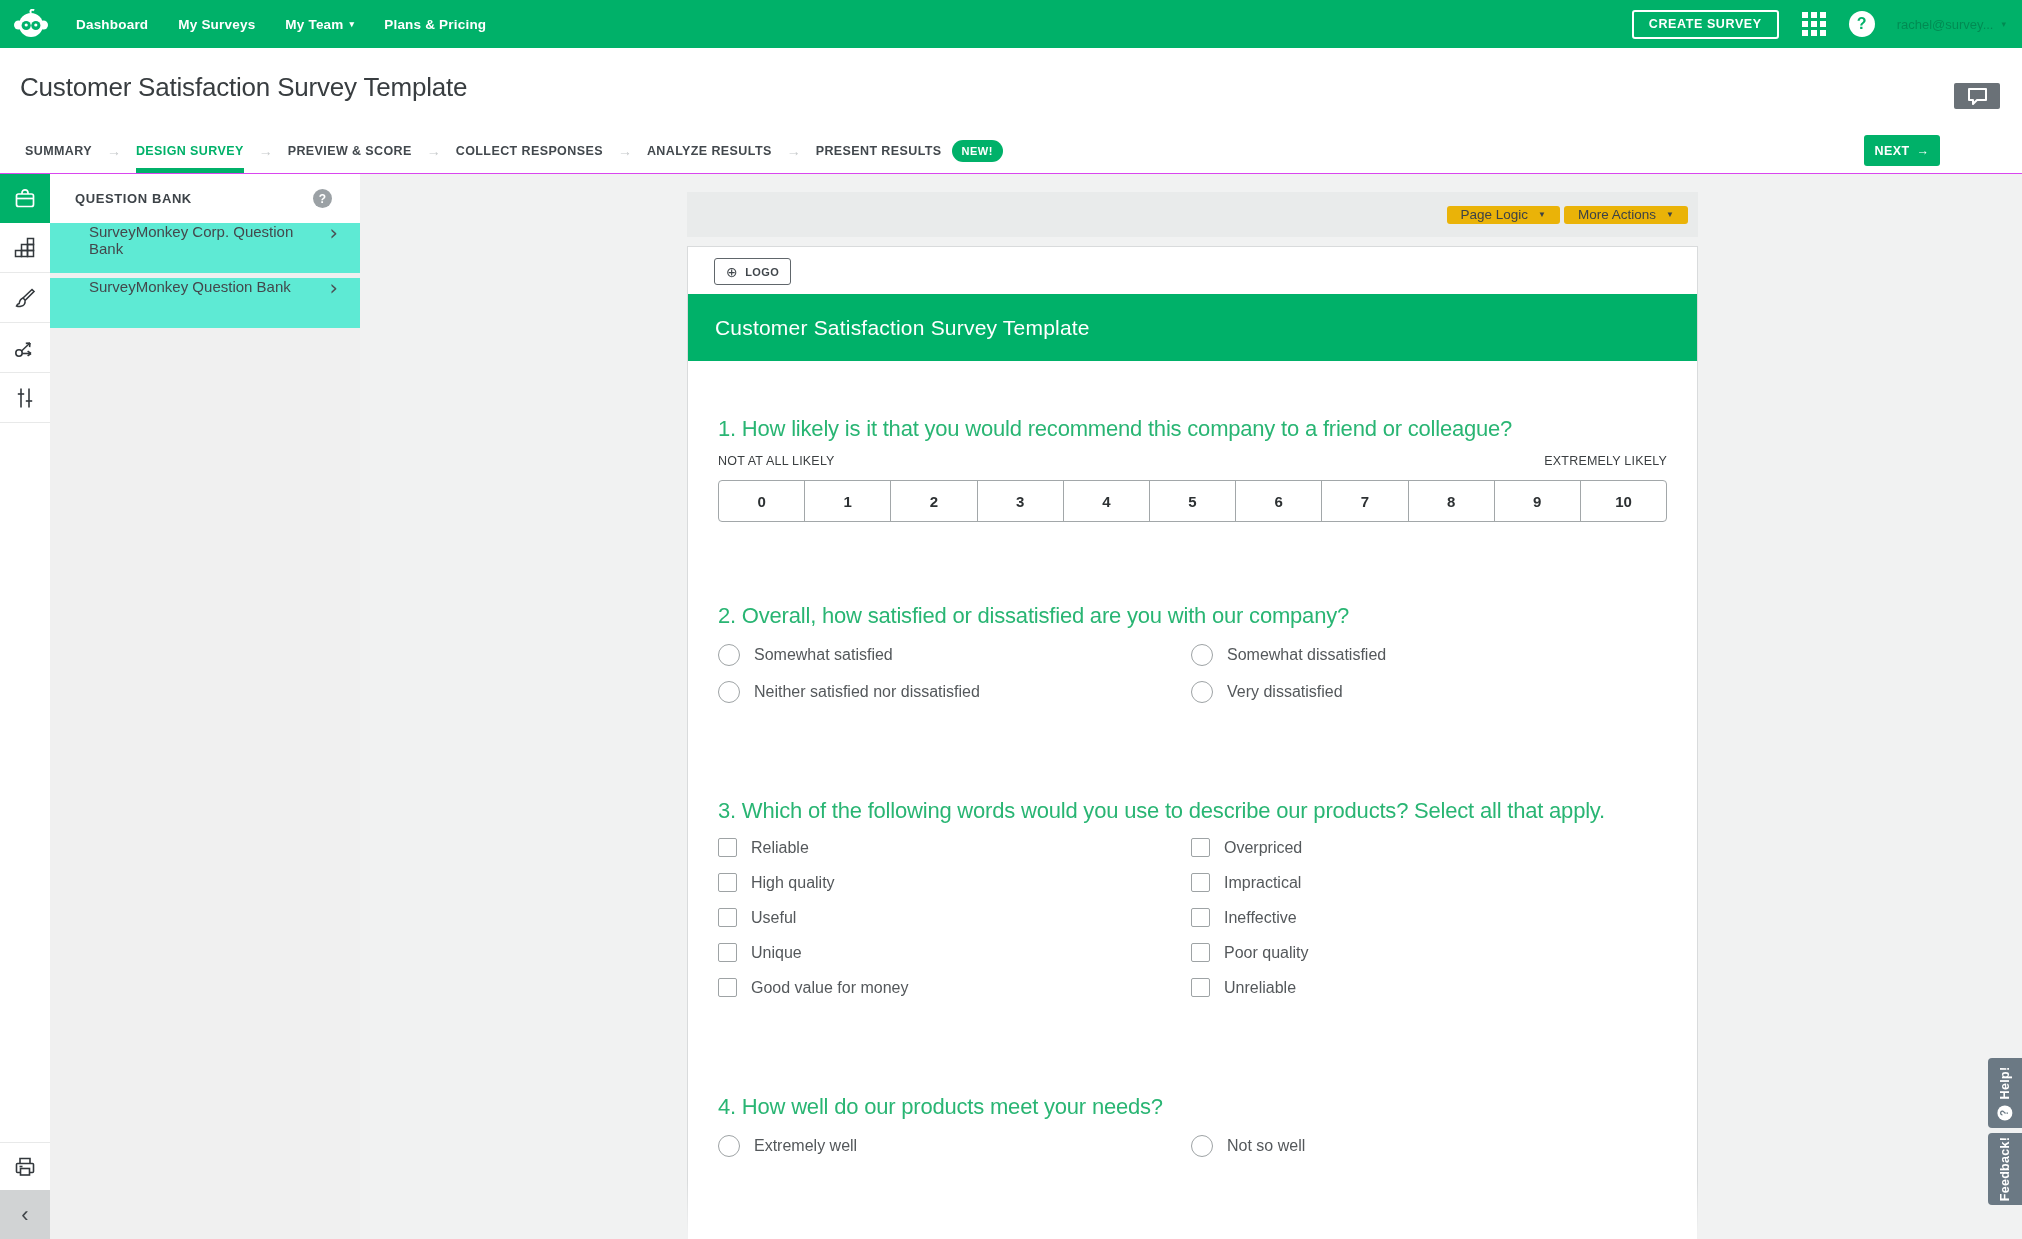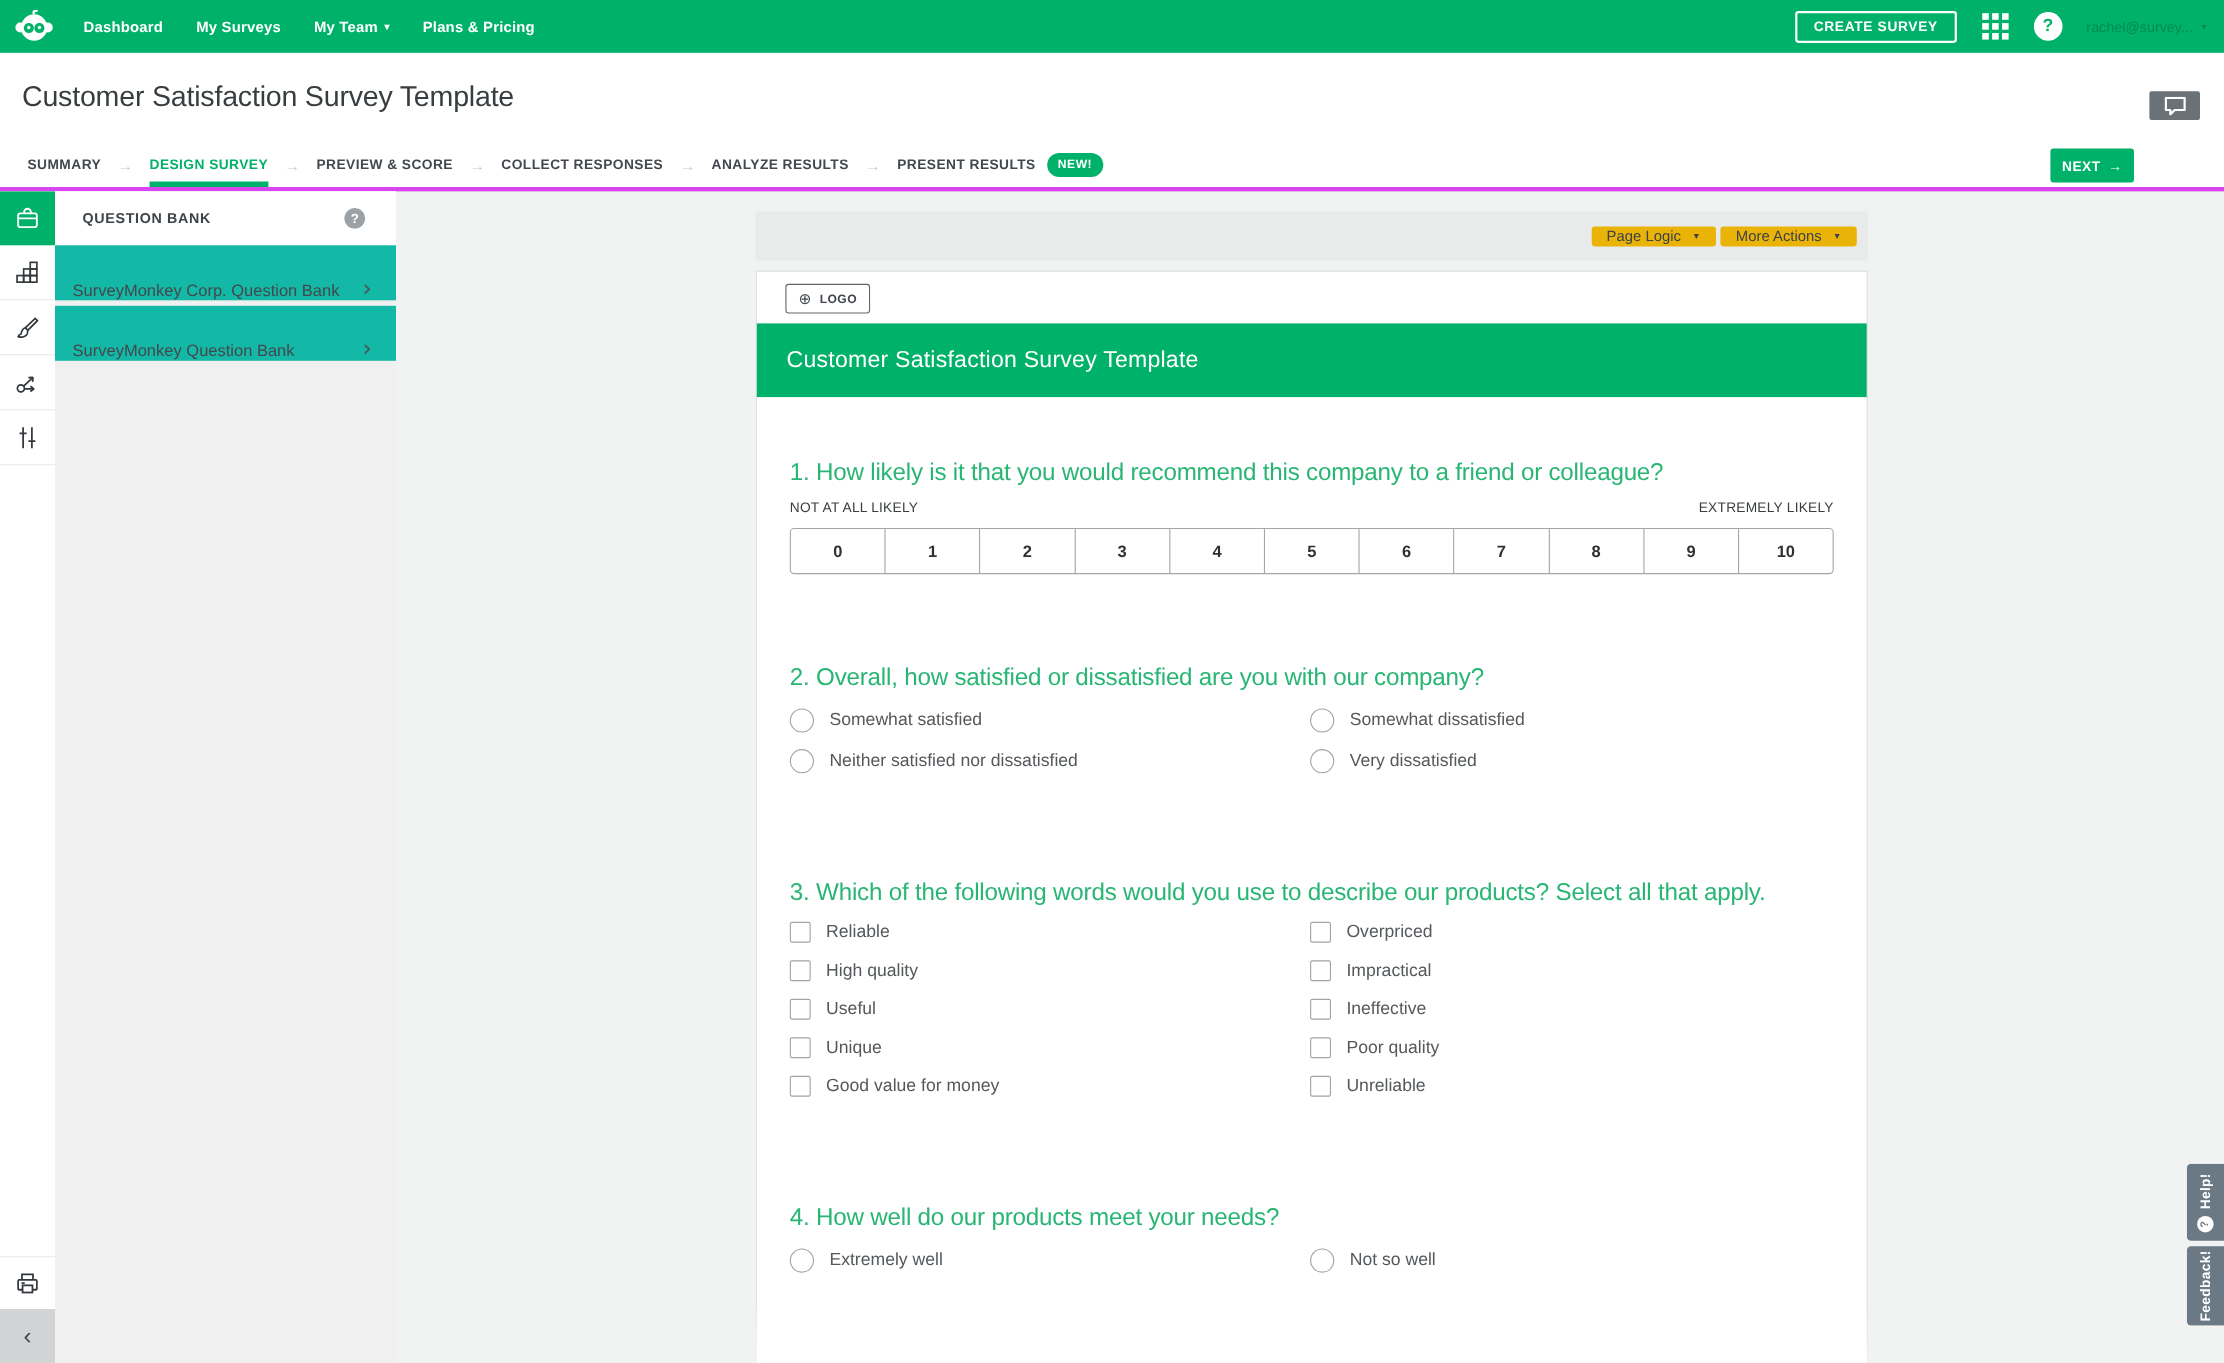--- a/index.html
+++ b/index.html
@@ -22,39 +22,39 @@
   .nav-right{position:absolute;right:16px;top:0;height:48px;display:flex;align-items:center;gap:22px}
   .create-btn{border:2px solid #fff;border-radius:3px;color:#fff;font-weight:bold;font-size:12.5px;letter-spacing:.6px;height:29px;padding:0 15px;display:flex;align-items:center;background:transparent;cursor:pointer}
   .help-circle{width:26px;height:26px;border-radius:50%;background:#fff;color:var(--green);font-weight:bold;font-size:16px;display:flex;align-items:center;justify-content:center;cursor:pointer}
   .user-menu{display:flex;align-items:center;gap:8px;color:rgba(0,0,0,.22);font-size:13px;cursor:pointer}
   .user-menu .nav-caret{color:rgba(0,0,0,.22)}
   
   .page-header{position:absolute;left:0;top:48px;width:100%;height:81px;background:#fff}
   .page-title{position:absolute;left:20px;top:24px;font-size:26px;color:#383d40;letter-spacing:-.2px}
   .chat-btn{position:absolute;right:22px;top:35px;width:46px;height:26px;background:#6a7177;border-radius:2px;display:flex;align-items:center;justify-content:center;cursor:pointer}
   
-  .tab-bar{position:absolute;left:0;top:129px;width:100%;height:45px;background:#fff;border-bottom:4px solid #d946ef;display:flex;align-items:center;padding-left:25px}
+  .tab-bar{position:absolute;left:0;top:129px;width:100%;height:45px;background:#fff;border-bottom:1px solid #d946ef;display:flex;align-items:center;padding-left:25px}
   .tab{height:100%;display:flex;align-items:center;font-weight:bold;font-size:12.5px;letter-spacing:.4px;color:#42484d;position:relative;cursor:pointer;white-space:nowrap}
   .tab.active{color:var(--green)}
   .tab.active .ul{position:absolute;left:0;right:0;bottom:0;height:5px;background:var(--green)}
   .tab-arrow{color:#c6c9cb;margin:0 15px;font-size:14px}
   .new-pill{margin-left:10px;background:var(--green);color:#fff;font-weight:bold;font-size:11px;letter-spacing:.5px;padding:5px 10px;border-radius:12px}
   .next-btn{position:absolute;right:82px;top:6px;height:31px;width:76px;background:var(--green);border:none;border-radius:3px;color:#fff;font-weight:bold;font-size:12.5px;letter-spacing:.4px;display:flex;align-items:center;justify-content:center;gap:7px;cursor:pointer;font-family:inherit}
   
   .rail{position:absolute;left:0;top:174px;bottom:0;width:50px;background:#fff;z-index:5}
   .rail-cell{width:50px;height:50px;display:flex;align-items:center;justify-content:center;border-bottom:1px solid #e8e9e9;cursor:pointer}
   .rail-cell.active{background:var(--green);height:49px;border-bottom:none}
   .print-cell{position:absolute;left:0;bottom:49px;width:50px;height:48px;border-top:1px solid #e8e9e9;border-bottom:none;display:flex;align-items:center;justify-content:center;cursor:pointer}
   .collapse-cell{position:absolute;left:0;bottom:0;width:50px;height:49px;background:#d1d3d4;display:flex;align-items:center;justify-content:center;color:#41464a;font-size:22px;cursor:pointer}
   
   .qb-panel{position:absolute;left:50px;top:174px;bottom:0;width:310px;background:#f0f0f0}
   .qb-header{height:49px;background:#fff;display:flex;align-items:center;padding:0 28px 0 25px}
   .qb-title{font-weight:bold;font-size:13px;letter-spacing:.6px;color:#3d4348}
   .qb-help{margin-left:auto;width:19px;height:19px;border-radius:50%;background:#9ba1a5;color:#fff;font-weight:bold;font-size:12px;display:flex;align-items:center;justify-content:center;cursor:pointer}
-  .qb-row{height:50px;background:#14b8a6;margin-bottom:5px;display:flex;align-items:flex-end;padding:0 22px 0 16px;font-size:15px;color:#43484c;cursor:pointer}
+  .qb-row{height:50px;background:#5eead4;margin-bottom:5px;display:flex;align-items:flex-start;padding:0 22px 0 39px;font-size:15px;color:#43484c;cursor:pointer}
   .qb-chevron{margin-left:auto;color:#4b5155;font-size:21px;line-height:1;font-family:"DejaVu Sans",sans-serif}
   
   .toolbar{position:absolute;left:687px;top:192px;width:1011px;height:45px;background:#e9ebeb;display:flex;align-items:center;justify-content:flex-end;gap:4px;padding-right:10px}
   .tool-btn{background:#eab308;border:none;border-radius:3px;height:18px;padding:0 14px;display:flex;align-items:center;gap:10px;font-size:13.5px;color:#3c4247;font-family:inherit;cursor:pointer}
   .tool-caret{font-size:8px;color:#3c4247}
   
   .survey-card{position:absolute;left:687px;top:246px;width:1011px;height:1010px;background:#fff;border:1px solid #d9dbdc}
   .logo-row{padding:11px 0 0 26px}
   .logo-btn{display:inline-flex;align-items:center;gap:7px;border:1px solid #60666b;border-radius:3px;height:27px;padding:0 11px;background:#fff;font-weight:bold;font-size:11px;letter-spacing:.4px;color:#40464b;font-family:inherit;cursor:pointer}
   .logo-plus{font-size:14px;font-weight:normal;color:#40464b;font-family:"DejaVu Sans",sans-serif}

